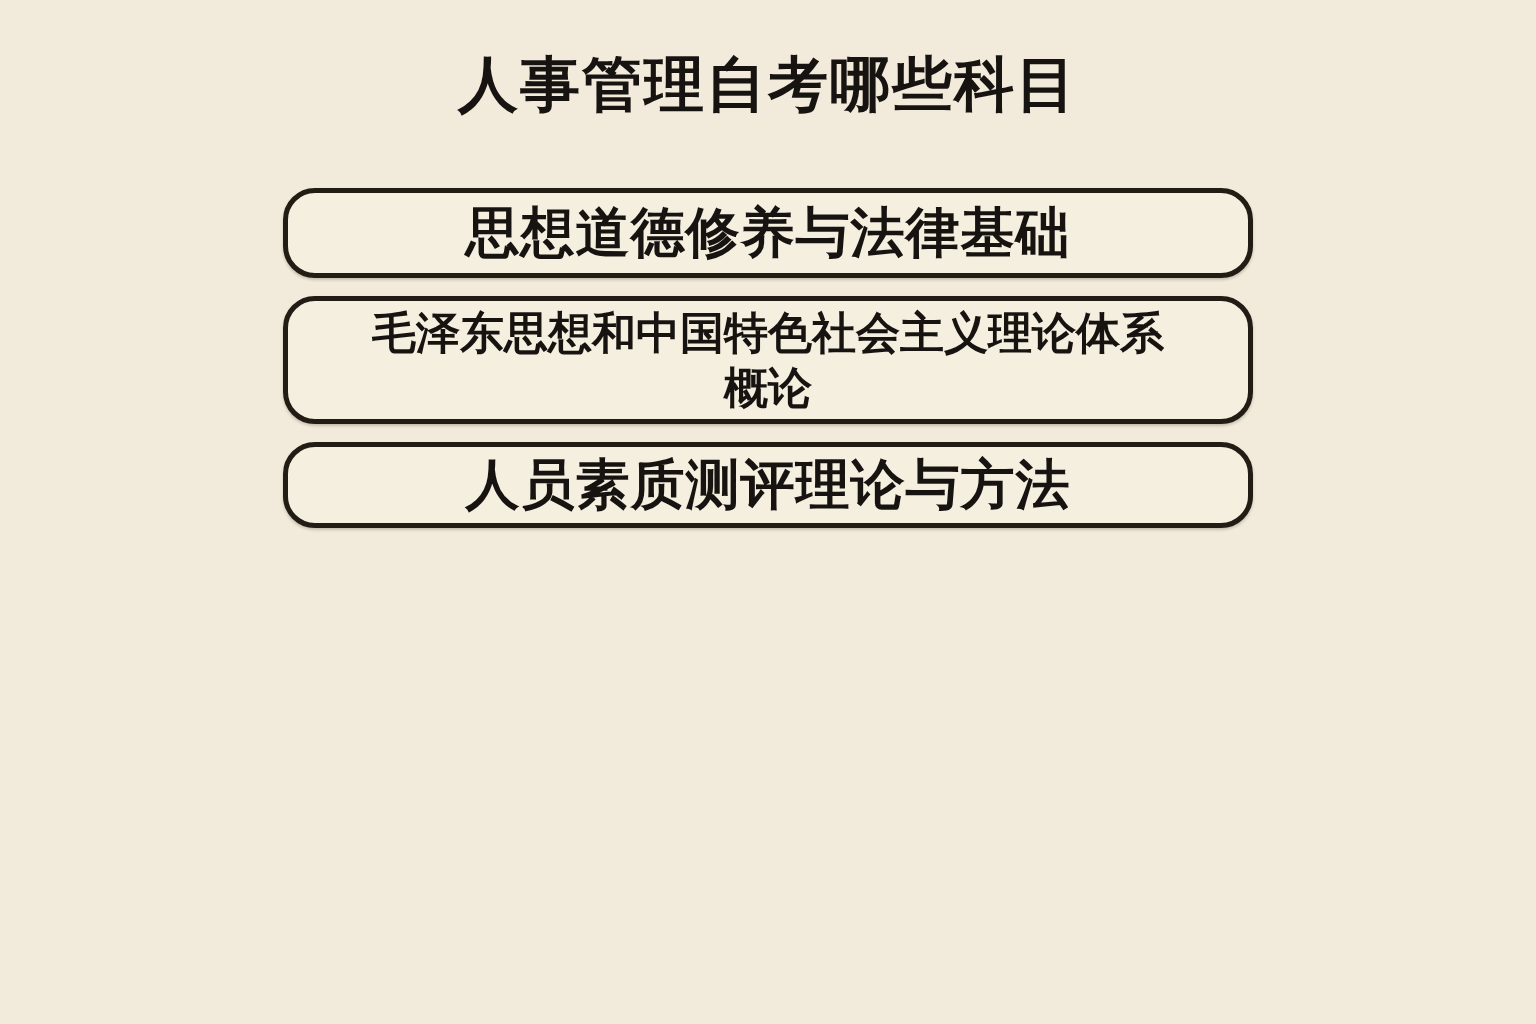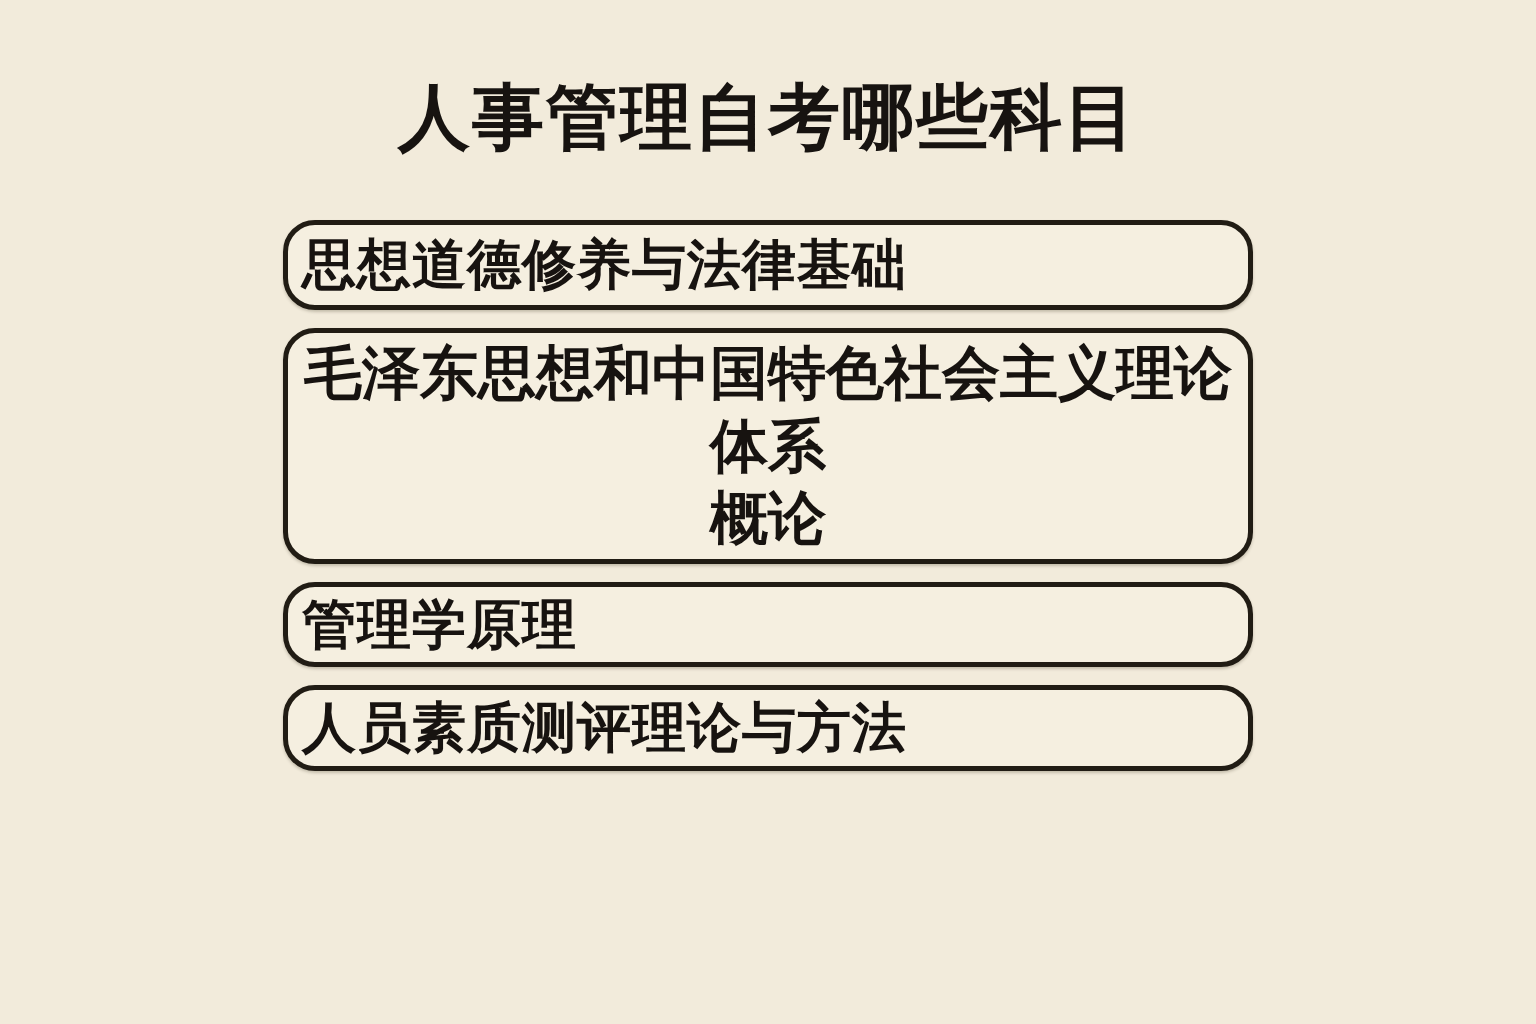--- a/index.html
+++ b/index.html
@@ -22,81 +22,78 @@
   .poster {
     width: 1536px;
     height: 1024px;
     display: flex;
     flex-direction: column;
     align-items: center;
     padding-top: 30px;
     overflow: hidden;
   }
   .poster-title {
-    font-size: 72px;
+    font-size: 60px;
     line-height: 110px;
     font-weight: 900;
     letter-spacing: 2px;
     text-align: center;
     color: var(--text);
     white-space: nowrap;
-    margin-top: 32px;
   }
   .subject-list {
     margin-top: 48px;
     width: 970px;
     display: flex;
     flex-direction: column;
     gap: 18px;
   }
   .subject-box {
     width: 100%;
     min-height: 80px;
     background: var(--box-fill);
     border: 5px solid var(--border);
     border-radius: 32px;
     display: flex;
     align-items: center;
+    justify-content: center;
     text-align: center;
     padding: 4px 14px;
     box-shadow: 0 2px 3px rgba(60, 50, 30, 0.25);
   }
   .subject-box:nth-child(1) {
     min-height: 90px;
   }
   .subject-box:nth-child(2) {
     padding: 4px 4px;
   }
   .subject-label {
     font-size: 54px;
     line-height: 1.25;
     font-weight: 900;
     color: var(--text);
     white-space: pre-line;
     letter-spacing: 1px;
   }
   .subject-box:nth-child(2) .subject-label {
-    font-size: 58px;
+    font-size: 44px;
     letter-spacing: 0;
   }
 </style>
 </head>
 <body>
 
 <div class="poster">
   <h1 class="poster-title">人事管理自考哪些科目</h1>
 
   <div class="subject-list">
     <div class="subject-box">
       <span class="subject-label">思想道德修养与法律基础</span>
     </div>
     <div class="subject-box">
       <span class="subject-label">毛泽东思想和中国特色社会主义理论体系
 概论</span>
     </div>
     <div class="subject-box">
-      <span class="subject-label">管理学原理</span>
-    </div>
-    <div class="subject-box">
       <span class="subject-label">人员素质测评理论与方法</span>
     </div>
   </div>
 </div>
 
 </body></html>

